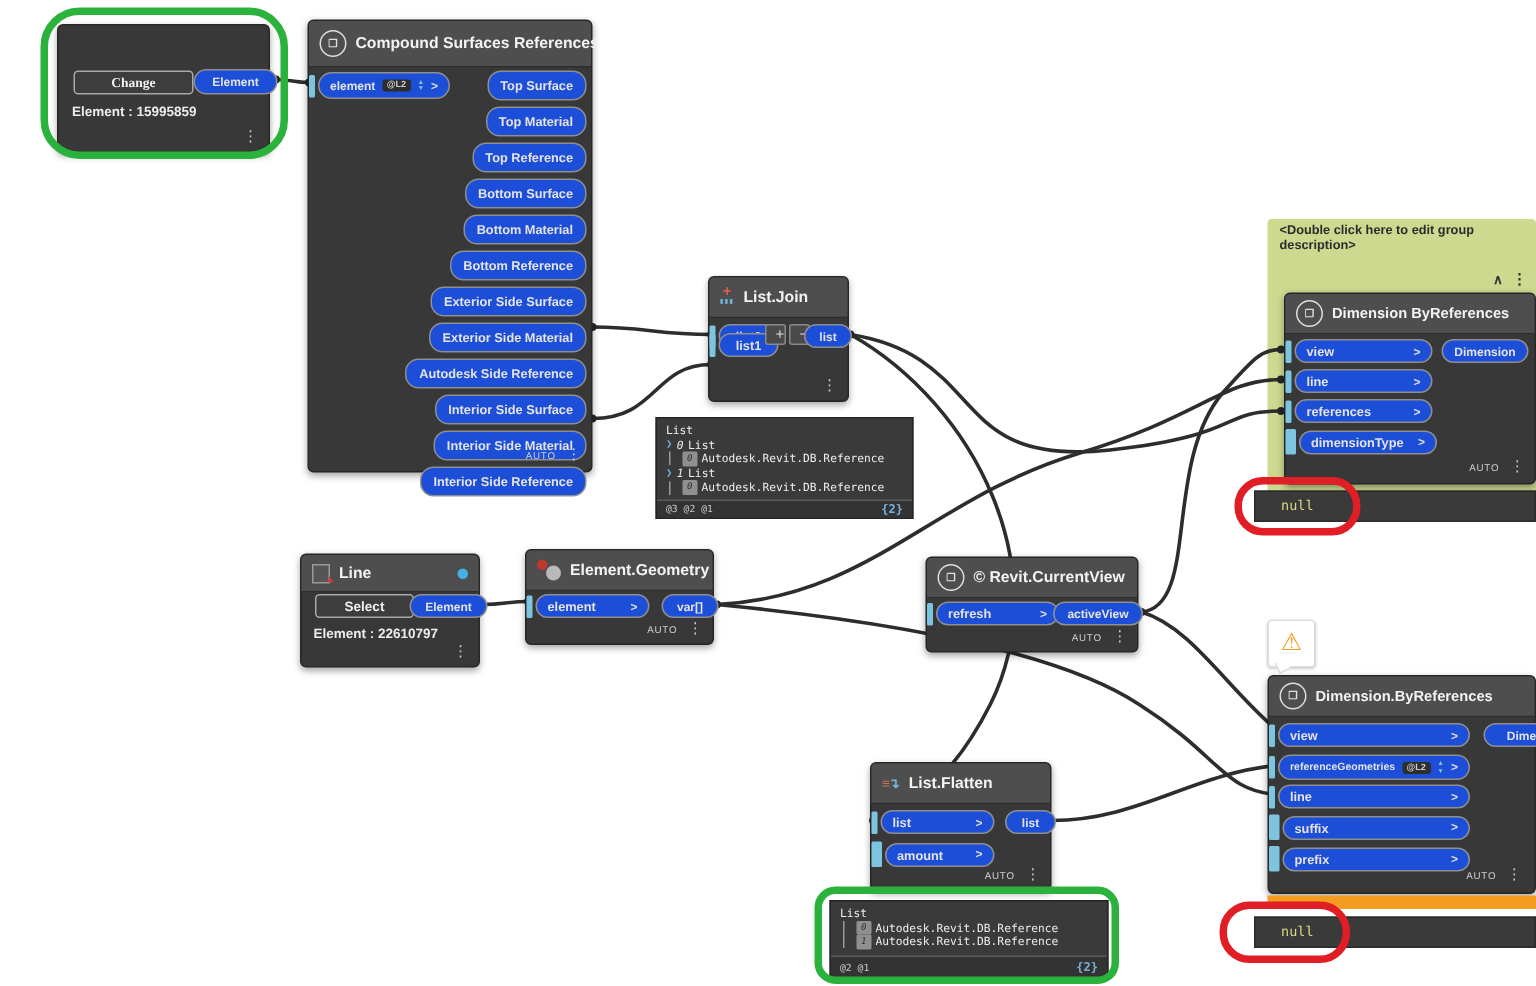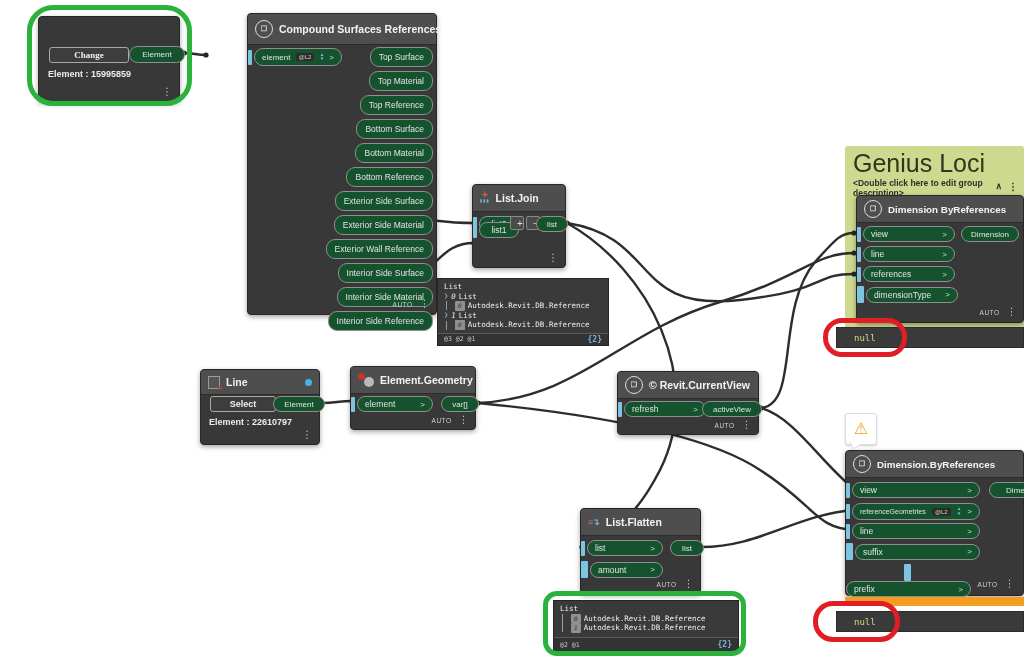--- a/index.html
+++ b/index.html
@@ -31,22 +31,22 @@
   .join-icon{display:flex;flex-direction:column;align-items:center;line-height:6px;flex:0 0 auto;}
   .join-icon::before{content:"+";color:#e25b4f;font-weight:bold;font-size:10px;}
   .join-icon::after{content:"▮▮▮";color:#71b4da;font-size:4px;letter-spacing:1px;}
   .geo-icon{position:relative;width:16px;height:14px;flex:0 0 auto;}
   .geo-icon::before{content:"";position:absolute;right:0;bottom:0;width:10px;height:10px;border-radius:50%;background:#b9b9b9;}
   .geo-icon::after{content:"";position:absolute;left:0;top:0;width:7px;height:7px;border-radius:50%;background:#c0392b;}
   .flat-icon{display:flex;align-items:center;flex:0 0 auto;}
   .flat-icon::before{content:"≡";color:#cf6f5f;font-size:9px;}
   .flat-icon::after{content:"↴";color:#71b4da;font-size:9px;margin-left:-1px;}
   
-  .pill{border:1px solid #8f8f8f;border-radius:9px;background:#14532d;font-size:8.5px;color:#e3e3e3;
-        display:flex;align-items:center;white-space:nowrap;box-sizing:border-box;}
+  .pill{border:1px solid #8f8f8f;border-radius:9px;background:#1d4ed8;font-size:8.5px;color:#e3e3e3;
+        display:flex;align-items:center;white-space:nowrap;box-sizing:border-box;font-weight:bold;}
   .pill-out{justify-content:center;padding:2px 8px;position:absolute;}
   .in-row{position:absolute;display:flex;align-items:center;}
   .pbar{width:4px;height:15px;background:#7cc4e0;border-radius:1px;margin-right:2px;flex:0 0 auto;}
   .pbar.wide{width:7px;height:17px;}
   .pill-in{justify-content:space-between;padding:2px 7px;gap:4px;}
   .gt{font-size:8px;color:#ddd;}
   .lbadge{background:#2d2d2d;border-radius:2px;font-size:6px;color:#cfcfcf;padding:1px 3px;}
   .stepper{display:flex;flex-direction:column;line-height:4.2px;font-size:4.5px;color:#7cc4e0;}
   .kb{color:#c9c9c9;font-size:10px;line-height:1;}
   .kebab-abs{position:absolute;}
@@ -84,21 +84,20 @@
   .ann{position:absolute;border-style:solid;border-width:5px;z-index:6;pointer-events:none;box-sizing:border-box;}
   .ann-green{border-color:#2ab23c;}
   .ann-red{border-color:#e11d25;}
 </style>
 </head>
 <body>
 
 <div class="canvas">
 
   <div class="group" style="left:845px;top:146px;width:179px;height:188px;">
-    <div class="group-title">Genius Loci</div>
     <div class="group-sub">&lt;Double click here to edit group description&gt;</div>
     <div class="group-icons">
       <span>∧</span>
       <span class="kb" style="color:#333;">⋮</span>
     </div>
   </div>
 
   <svg class="wires" width="1024" height="657">
     <path class="wire" d="M184,53 C194,53 196,55 206,55"></path>
     <path class="wire" d="M395,218 C430,218 438,223 474,223"></path>
@@ -132,21 +131,21 @@
       <circle class="dot" cx="854" cy="510" r="2.6"></circle>
   </svg>
 
   <div class="node" style="left:38px;top:16px;width:142px;height:86px;">
     <button class="dyn-btn" style="left:10px;top:30px;width:80px;font-family:Liberation Serif, serif;">Change</button>
     <div class="pill pill-out" style="right:-6px;top:29px;width:56px;height:17px;font-size:8px;">Element</div>
     <div class="idtext" style="left:9px;top:52px;">Element : 15995859</div>
     <span class="kb kebab-abs" style="right:7px;bottom:4px;">⋮</span>
   </div>
 
-  <div class="node" style="left:205px;top:13px;width:190px;height:302px;margin-left:42px;">
+  <div class="node" style="left:205px;top:13px;width:190px;height:302px;">
     <div class="hdr h30">
       <span class="ring"></span>
       <span class="t">Compound Surfaces References</span>
     </div>
     <div class="in-row" style="left:0;top:34px;">
       <span class="pbar"></span>
       <div class="pill pill-in" style="width:88px;height:18px;font-size:8px;">
         <span>element</span>
         <span class="lbadge">@L2</span>
         <span class="stepper">
@@ -158,21 +157,21 @@
     </div>
     <div class="csr-outs">
       <div class="pill">Top Surface</div>
       <div class="pill">Top Material</div>
       <div class="pill">Top Reference</div>
       <div class="pill">Bottom Surface</div>
       <div class="pill">Bottom Material</div>
       <div class="pill">Bottom Reference</div>
       <div class="pill">Exterior Side Surface</div>
       <div class="pill">Exterior Side Material</div>
-      <div class="pill">Exterior Wall Reference</div>
+      <div class="pill">Autodesk Side Reference</div>
       <div class="pill">Interior Side Surface</div>
       <div class="pill">Interior Side Material</div>
       <div class="pill">Interior Side Reference</div>
     </div>
     <div class="footer" style="right:6px;bottom:5px;">
       <span>AUTO</span>
       <span class="kb">⋮</span>
     </div>
   </div>
 
@@ -360,21 +359,21 @@
         <span class="gt">&gt;</span>
       </div>
     </div>
     <div class="in-row" style="left:0;top:92px;">
       <span class="pbar wide"></span>
       <div class="pill pill-in" style="width:125px;height:16px;">
         <span>suffix</span>
         <span class="gt">&gt;</span>
       </div>
     </div>
-    <div class="in-row" style="left:0;top:113px;flex-direction:column;">
+    <div class="in-row" style="left:0;top:113px;">
       <span class="pbar wide"></span>
       <div class="pill pill-in" style="width:125px;height:16px;">
         <span>prefix</span>
         <span class="gt">&gt;</span>
       </div>
     </div>
     <div class="pill pill-out" style="right:-38px;top:31px;width:72px;height:16px;font-size:8px;">Dimension</div>
     <div class="footer" style="right:8px;bottom:6px;">
       <span>AUTO</span>
       <span class="kb">⋮</span>

